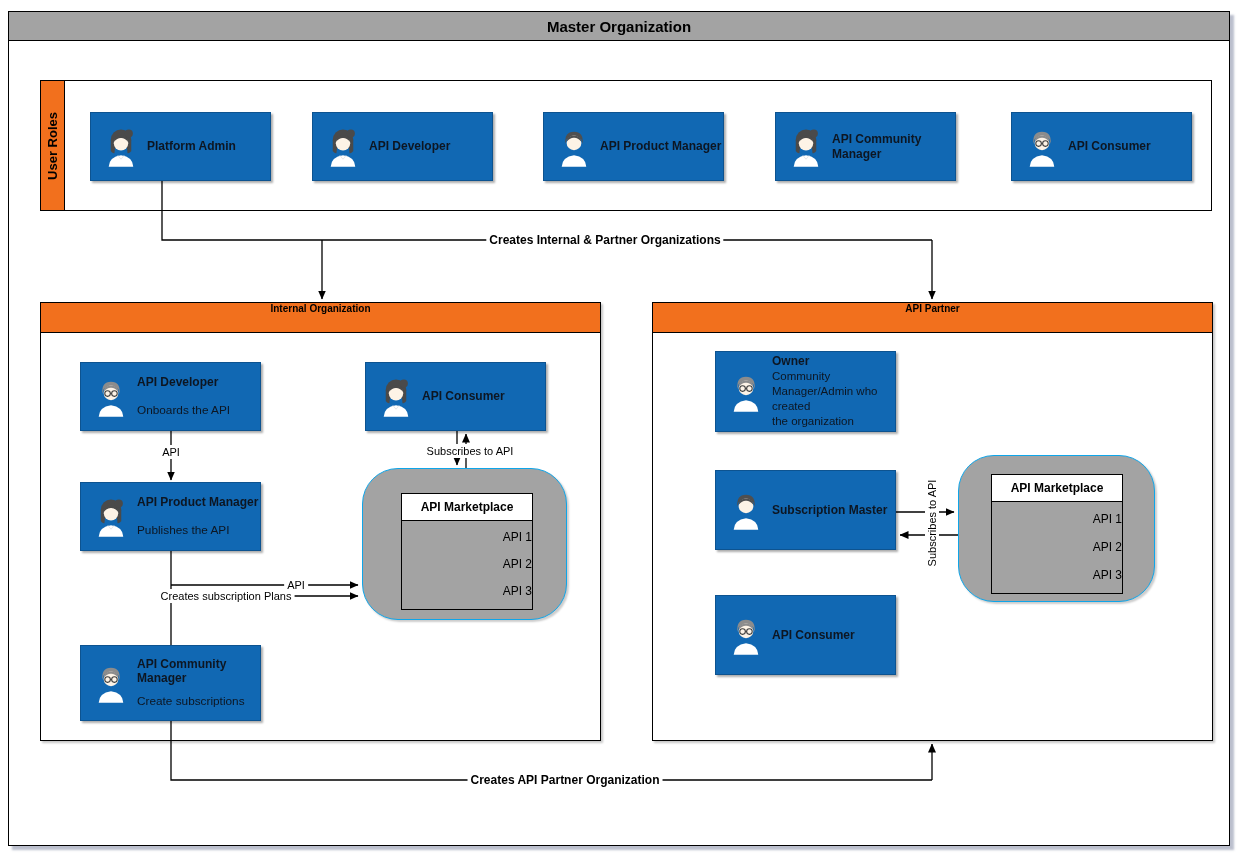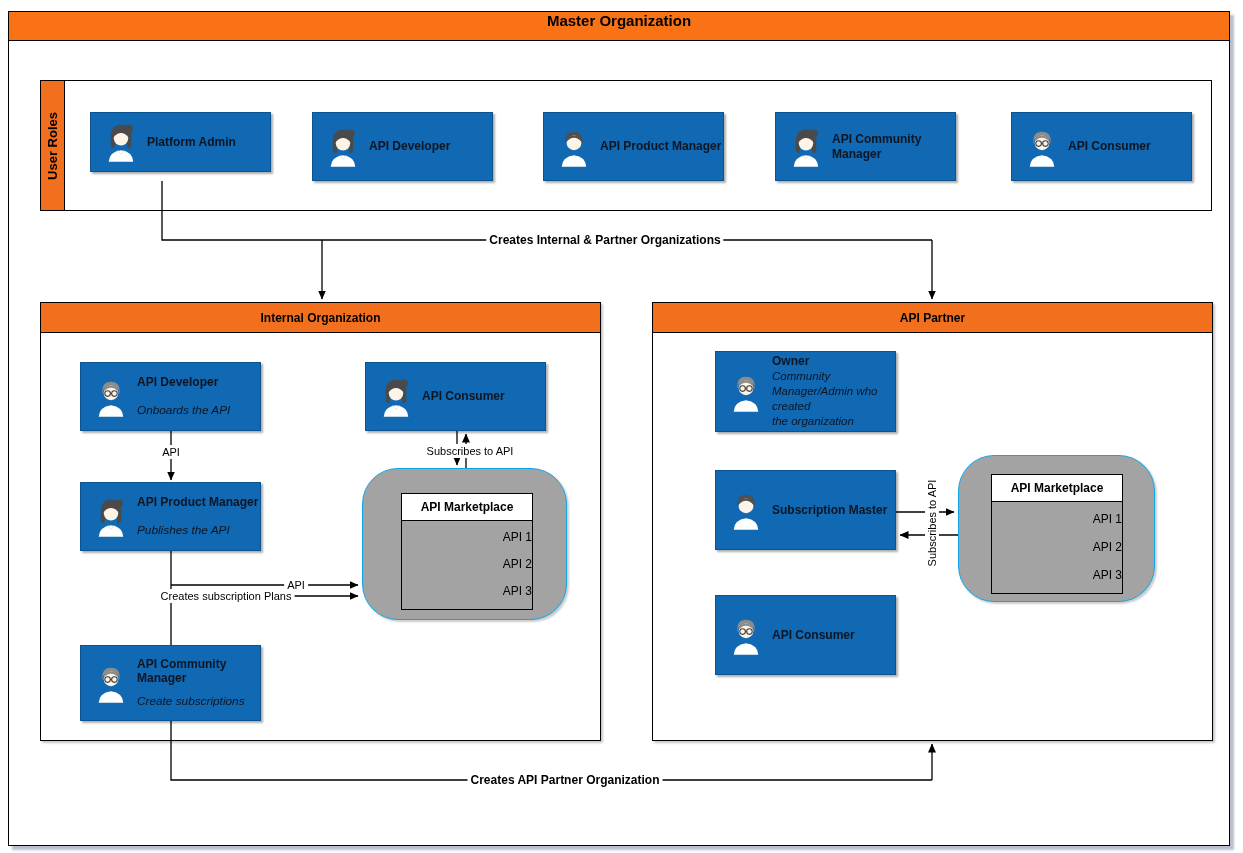--- a/index.html
+++ b/index.html
@@ -9,22 +9,22 @@
     font-family:"Liberation Sans", sans-serif; color:#000; background:#fff;
   }
   
   .master {
     position:absolute; left:8px; top:11px; width:1222px; height:835px;
     border:1.6px solid #000; background:#fff; z-index:1;
     box-shadow:4px 4px 2px rgba(150,156,178,.65);
   }
   .master-header {
     position:absolute; left:0; top:0; width:100%; height:29px;
-    background:#f97316; border-bottom:1.6px solid #000;
-    display:flex; justify-content:center;
+    background:#a3a3a3; border-bottom:1.6px solid #000;
+    display:flex; align-items:center; justify-content:center;
     font-weight:bold; font-size:15px;
   }
   .roles-wrap {
     position:absolute; left:40px; top:80px; width:1172px; height:131px;
     border:1px solid #000; background:#fff; z-index:1;
   }
   .roles-strip {
     position:absolute; left:0; top:0; width:24px; height:100%;
     background:#F2701D; border-right:1px solid #000;
     display:flex; align-items:center; justify-content:center;
@@ -36,34 +36,34 @@
   .org {
     position:absolute; top:302px; width:561px; height:439px;
     border:1px solid #000; background:#fff; z-index:1;
     box-shadow:2px 2px 2px rgba(0,0,0,.22);
   }
   .org-internal { left:40px; }
   .org-partner  { left:652px; }
   .org-header {
     position:absolute; left:0; top:0; width:100%; height:30px;
     background:#F2701D; border-bottom:1px solid #000;
-    display:flex; align-items:center; justify-content:center;
-    font-weight:bold; font-size:12px;
+    display:flex; align-items:flex-start; justify-content:center;
+    font-weight:bold; font-size:10px;
   }
   
   .node {
     position:absolute; width:181px; background:#1168B3; border:1px solid #0d5390;
     box-shadow:2px 2px 2px rgba(0,0,0,.32);
     display:flex; align-items:center; gap:8px; padding:0 4px 0 12px;
     color:#0d1622; z-index:2;
   }
   .node .txtcol { display:flex; flex-direction:column; }
   .b-title { font-weight:bold; font-size:12px; white-space:nowrap; line-height:1.2; }
   .b-title.wrap { white-space:normal; }
-  .b-sub { font-size:11.8px; line-height:1.3; white-space:pre-line;font-style:italic; }
+  .b-sub { font-size:11.8px; line-height:1.3; white-space:pre-line; }
   .gap14 { gap:14px; } .gap8 { gap:8px; }
   .avatar { width:36px; height:40px; flex:0 0 36px; }
   
   .mkt {
     position:absolute; border:1px solid #0ea5e9; border-radius:36px; background:#a3a3a3;
     z-index:2; box-shadow:2px 2px 2px rgba(0,0,0,.2);
   }
   .mkt-table { position:absolute; width:132px; }
   .mkt-head {
     border:1px solid #000; height:28px; display:flex; align-items:center;
@@ -122,21 +122,21 @@
       <span>Master Organization</span>
     </div>
   </div>
 
   <div class="roles-wrap">
     <div class="roles-strip">
       <div class="vtext">User Roles</div>
     </div>
   </div>
 
-  <div class="node" style="left:90px;  top:112px; height:60px;text-align:right;">
+  <div class="node" style="left:90px;  top:112px; height:69px;text-align:right;">
     <svg class="avatar">
         <use href="#av-woman" xlink:href="#av-woman"></use>
       </svg>
     <div class="b-title">Platform Admin</div>
   </div>
   <div class="node" style="left:312px; top:112px; height:69px;">
     <svg class="avatar">
         <use href="#av-woman" xlink:href="#av-woman"></use>
       </svg>
     <div class="b-title">API Developer</div>

